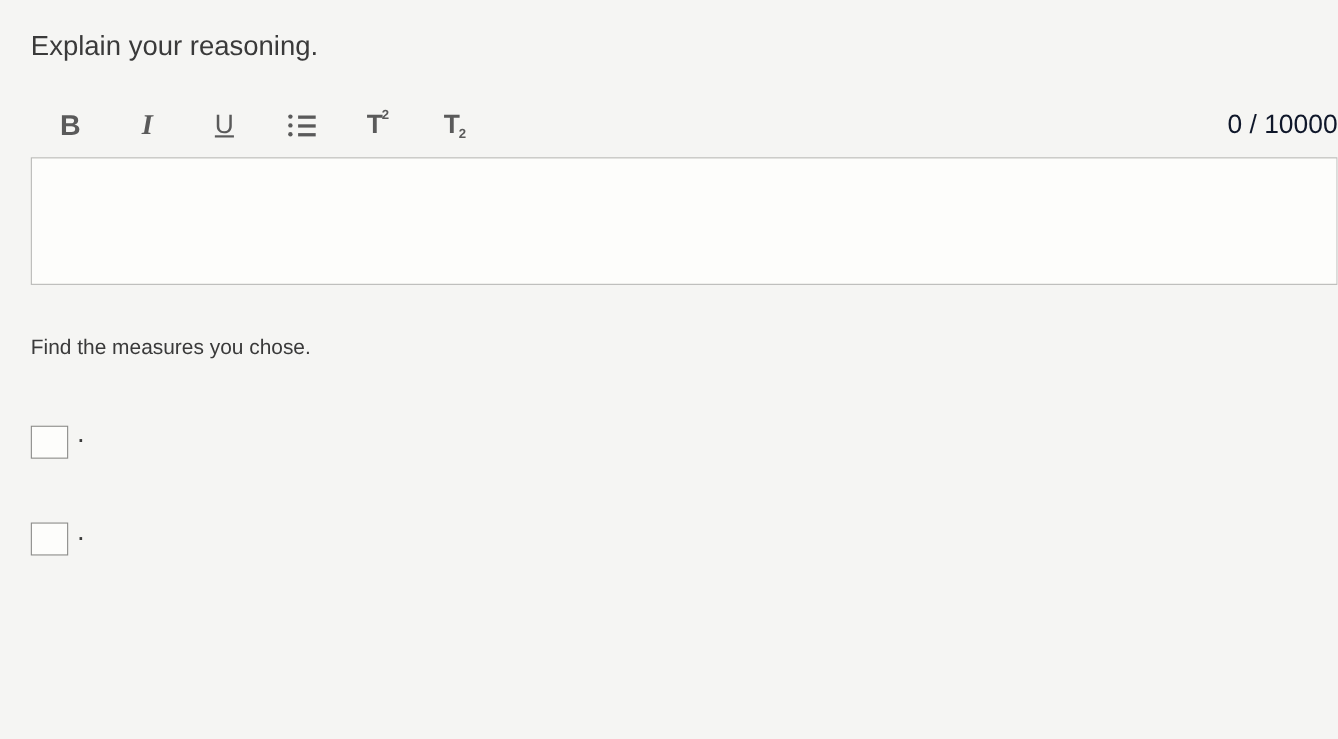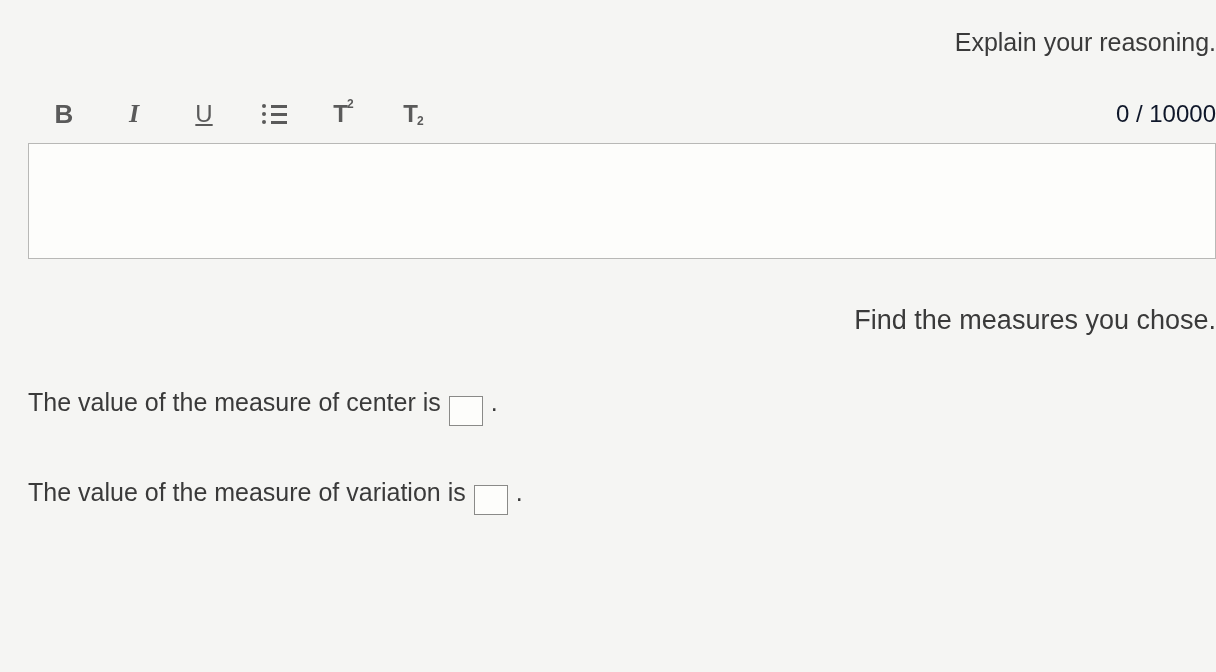--- a/index.html
+++ b/index.html
@@ -1,19 +1,18 @@
 <!DOCTYPE html>
 <html><head>
   <meta charset="utf-8">
   <style>
     * {
       margin: 0;
       padding: 0;
       box-sizing: border-box;
-      text-align: right;
     }
     body {
       font-family: Arial, Helvetica, sans-serif;
       background: #f5f5f3;
       width: 1216px;
       height: 672px;
       padding: 28px 0 0 28px;
       overflow: hidden;
       color: #333;
     }
@@ -109,21 +108,21 @@
       height: 116px;
       border: 1px solid #b8b8b6;
       background: #fdfdfb;
       outline: none;
       padding: 10px;
       font-size: 18px;
       resize: none;
       font-family: Arial, Helvetica, sans-serif;
     }
     .section-label {
-      font-size: 27px;
+      font-size: 19px;
       color: #3a3a3a;
       margin-top: 42px;
       margin-bottom: 52px;
     }
     .fill-line {
       font-size: 25px;
       color: #3a3a3a;
       margin-bottom: 56px;
       display: flex;
       align-items: baseline;
@@ -175,22 +174,20 @@
         <span class="exp">2</span>
     </button>
     <div class="char-count">0 / 10000</div>
   </div>
   <textarea class="textarea" style=""></textarea>
 </div>
 
 <div class="section-label">Find the measures you chose.</div>
 
 <div class="fill-line">
-  <span>The value of the measure of center is</span>
   <input class="fill-box" style="">
   <span>.</span>
 </div>
 
 <div class="fill-line">
-  <span>The value of the measure of variation is</span>
   <input class="fill-box" style="">
   <span>.</span>
 </div>
 
 </body></html>

